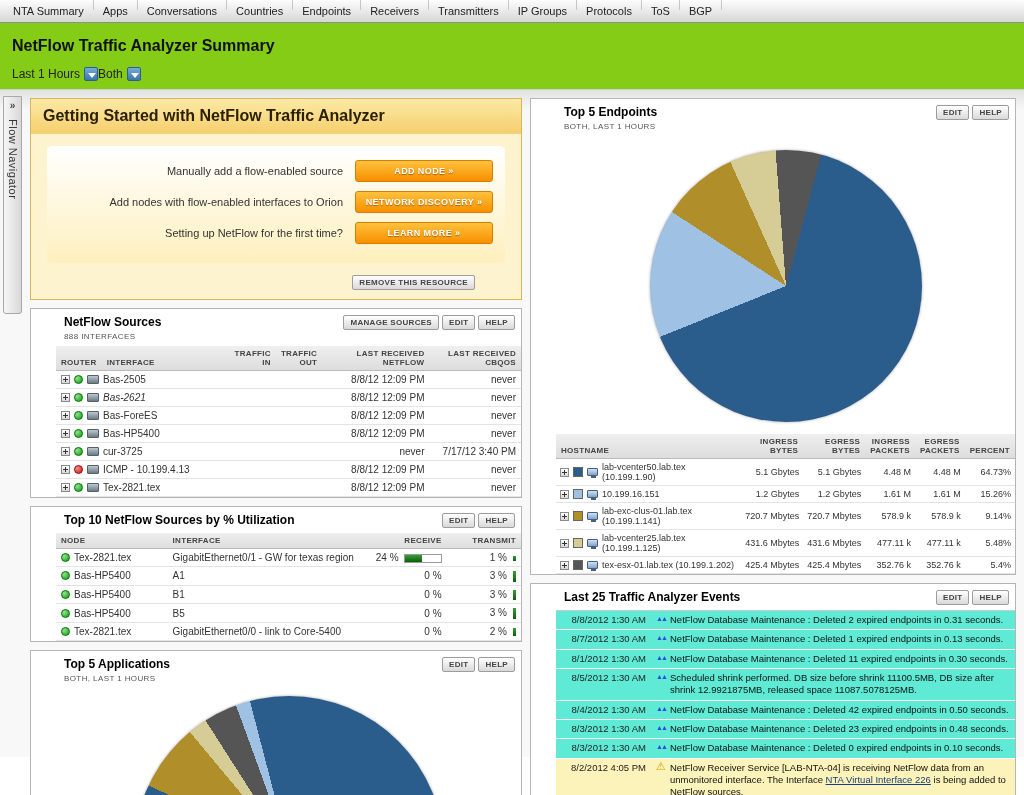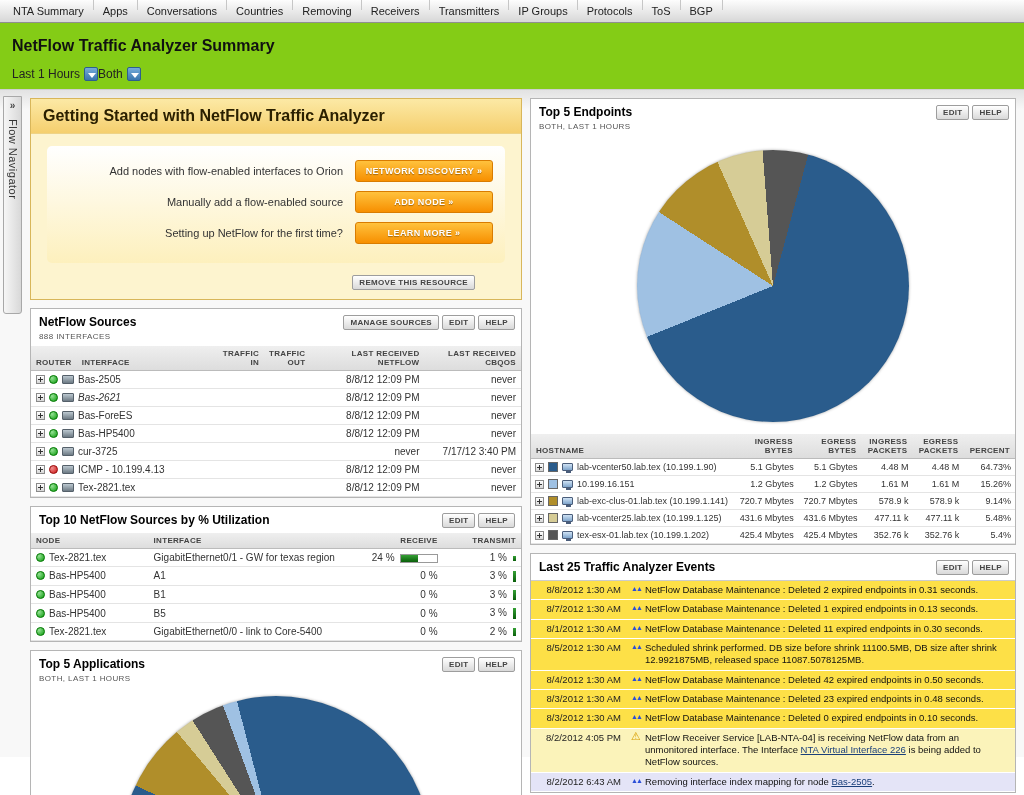--- a/index.html
+++ b/index.html
@@ -22,21 +22,21 @@
   .dd-btn::after { content:""; position:absolute; left:3px; top:5px; border-left:4px solid transparent; border-right:4px solid transparent; border-top:5px solid #fff; }
   
   .content { position:relative; border-top:1px solid #cfcfcf; background:linear-gradient(#e2e2e2,#f8f8f8 20px,#f8f8f8); padding:8px 8px 0 30px; height:668px; }
   .flow-nav { position:absolute; left:3px; top:6px; width:19px; height:218px; background:linear-gradient(90deg,#f6f6f6,#d8d8d8); border:1px solid #a8a8a8; border-radius:0 0 3px 3px; display:flex; flex-direction:column; align-items:center; gap:8px; cursor:pointer; }
   .fn-arrow { font-size:10px; color:#444; padding-top:3px; font-weight:bold; }
   .fn-label { writing-mode:vertical-rl; font-size:11px; color:#333; letter-spacing:.5px; }
   .cols { display:flex; gap:8px; }
   .col-left { width:492px; flex:none; }
   .col-right { width:486px; flex:none; }
   
-  .panel { background:#fff; border:1px solid #b5b5b5; margin-bottom:8px; }
+  .panel { background:#fff; border:1px solid #b5b5b5; margin-bottom:8px;padding-left:25px; }
   .panel-head { display:flex; justify-content:space-between; align-items:flex-start; padding:6px 6px 5px 8px; }
   .panel-title { font-weight:bold; font-size:12px; color:#000; }
   .panel-sub { font-size:8px; color:#555; letter-spacing:.4px; margin-top:3px; }
   .toolbar { display:flex; gap:3px; }
   .btn-sm { font-size:8px; font-weight:bold; color:#444; background:linear-gradient(#ffffff,#d9d9d9); border:1px solid #9d9d9d; border-radius:2px; padding:2px 6px; cursor:pointer; letter-spacing:.3px; white-space:nowrap; }
   
   .gs-panel { border:1px solid #d8b65a; background:#fdf4cf; margin-bottom:8px; }
   .gs-head { background:linear-gradient(#fce9a5,#f5cf6e); padding:8px 12px; font-weight:bold; font-size:16px; color:#2b2000; border-bottom:1px solid #eed387; }
   .gs-body { padding:12px 16px 12px; }
   .gs-inner { background:linear-gradient(#ffffff,#fdf0bd); border-radius:5px; padding:14px 12px 10px; }
@@ -66,40 +66,40 @@
   
   .swatch { width:10px; height:10px; border:1px solid #666; flex:none; }
   .pc-icon { width:11px; height:8px; border:1px solid #4a5d7a; background:linear-gradient(#cfe2f4,#7fa5cc); border-radius:1px; flex:none; position:relative; }
   .pc-icon::after { content:""; position:absolute; left:3px; bottom:-3px; width:5px; height:2px; background:#4a5d7a; }
   .pie { border-radius:50%; box-shadow:0 0 3px rgba(0,0,0,.35), inset 0 0 1px rgba(0,0,0,.2); }
   #endpoints-pie { width:272px; height:272px; margin:14px auto 12px; }
   #apps-pie { width:310px; height:310px; margin:8px auto 0; }
   .ep-table td { font-size:9px; padding:3px 4px; }
   
   .ev-list { border-top:1px solid #ccc; }
-  .ev-row { display:flex; align-items:flex-start; background:#fde047; border-bottom:1px solid #fff; padding:2px 4px 3px; font-size:9.5px; }
+  .ev-row { display:flex; align-items:flex-start; background:#5eead4; border-bottom:1px solid #fff; padding:2px 4px 3px; font-size:9.5px; }
   .ev-row.warning { background:#fbf3ba; }
   .ev-row.light { background:#e4e4f7; }
   .ev-date { width:92px; flex:none; text-align:right; padding:1px 6px 0 0; color:#222; white-space:nowrap; }
   .ev-icon { width:18px; flex:none; text-align:center; font-size:7px; line-height:12px; }
   .ev-icon.maintenance, .ev-icon.removing { color:#2b4fd8; letter-spacing:-2px; }
   .ev-icon.warning { color:#d89f00; font-size:11px; line-height:11px; }
   .ev-text { flex:1; padding-top:1px; color:#111; line-height:1.3; }
   .ev-link { color:#1a3f7a; text-decoration:underline; cursor:pointer; }
 </style>
 </head>
 <body>
 
 <nav class="topnav">
   <ul id="nav-list">
       <li class="nav-item">NTA Summary</li>
       <li class="nav-item">Apps</li>
       <li class="nav-item">Conversations</li>
       <li class="nav-item">Countries</li>
-      <li class="nav-item">Removing</li>
+      <li class="nav-item">Endpoints</li>
       <li class="nav-item">Receivers</li>
       <li class="nav-item">Transmitters</li>
       <li class="nav-item">IP Groups</li>
       <li class="nav-item">Protocols</li>
       <li class="nav-item">ToS</li>
       <li class="nav-item">BGP</li>
     </ul>
 </nav>
 
 <div class="page-header">
@@ -124,26 +124,26 @@
 
   <div class="cols">
 
     <div class="col-left">
 
       <div class="gs-panel">
         <div class="gs-head">Getting Started with NetFlow Traffic Analyzer</div>
         <div class="gs-body">
           <div class="gs-inner" id="gs-rows">
               <div class="gs-row">
+                <span class="gs-text">Manually add a flow-enabled source</span>
+                <a class="gs-btn">ADD NODE »</a>
+              </div>
+              <div class="gs-row">
                 <span class="gs-text">Add nodes with flow-enabled interfaces to Orion</span>
                 <a class="gs-btn">NETWORK DISCOVERY »</a>
-              </div>
-              <div class="gs-row">
-                <span class="gs-text">Manually add a flow-enabled source</span>
-                <a class="gs-btn">ADD NODE »</a>
               </div>
               <div class="gs-row">
                 <span class="gs-text">Setting up NetFlow for the first time?</span>
                 <a class="gs-btn">LEARN MORE »</a>
               </div>
             </div>
           <div class="gs-remove-wrap">
             <a class="btn-sm">REMOVE THIS RESOURCE</a>
           </div>
         </div>

